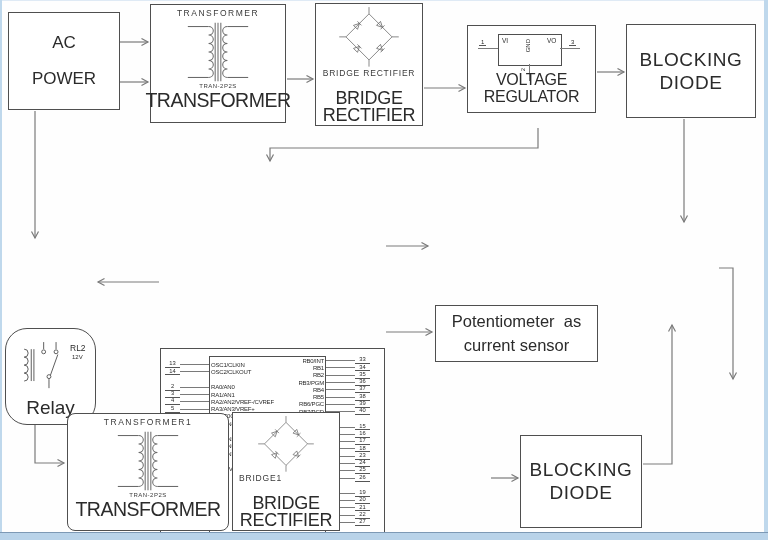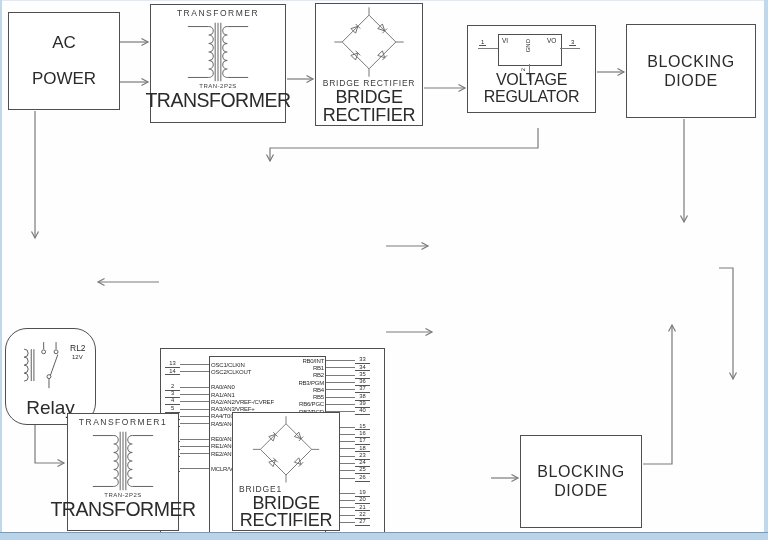--- a/index.html
+++ b/index.html
@@ -20,36 +20,36 @@
   .xf{display:flex;flex-direction:column;align-items:center;}
   .xf .t-ref{font-size:8.5px;letter-spacing:1.5px;margin-top:3px;color:#3a3a3a;}
   .xf svg{margin-top:1px;}
   .xf .t-model{font-size:6px;letter-spacing:0.5px;color:#3a3a3a;margin-top:-2px;}
   .xf .t-big{font-size:19.5px;letter-spacing:-0.5px;margin-top:0px;}
   
   .br{display:flex;flex-direction:column;align-items:center;}
   .br svg{margin-top:2px;}
   .br .b-ref{font-size:8.5px;letter-spacing:0.8px;color:#3a3a3a;}
   .br .b-ref.leftal{align-self:flex-start;margin-left:6px;}
-  .br .b-big{font-size:18px;letter-spacing:-0.3px;text-align:center;line-height:0.98;margin-top:1px;}
+  .br .b-big{font-size:18px;letter-spacing:-0.3px;text-align:center;line-height:0.98;margin-top:12px;}
   
   .vr{position:relative;}
   .vr-inner{position:absolute;left:30px;top:8px;width:62px;height:30px;border:1px solid #4f4f4f;}
   .vr .vi{position:absolute;left:34px;top:11px;font-size:6.5px;}
   .vr .vo{position:absolute;left:79px;top:11px;font-size:6.5px;}
   .vr .gnd{position:absolute;left:57px;top:13px;font-size:6px;writing-mode:vertical-rl;transform:rotate(180deg);line-height:1;}
   .vr .stub-l{position:absolute;left:10px;top:22px;width:20px;height:1px;background:#7a7a7a;}
   .vr .stub-r{position:absolute;left:92px;top:22px;width:20px;height:1px;background:#7a7a7a;}
   .vr .stub-b{position:absolute;left:61px;top:38px;width:1px;height:17px;background:#7a7a7a;}
   .vr .p1{position:absolute;left:11px;top:13px;font-size:6px;border-bottom:1px solid #555;padding:0 2px;}
   .vr .p3{position:absolute;left:101px;top:13px;font-size:6px;border-bottom:1px solid #555;padding:0 2px;}
   .vr .p2{position:absolute;left:52px;top:42px;font-size:6px;writing-mode:vertical-rl;transform:rotate(180deg);}
   .vr .v-big{position:absolute;left:0;right:0;bottom:6px;font-size:16px;letter-spacing:-0.3px;text-align:center;line-height:1.05;}
   
-  .bd{gap:1px;font-size:16px;letter-spacing:0.6px;}
+  .bd{gap:1px;font-size:19px;letter-spacing:0.6px;}
   .load{font-size:15px;letter-spacing:0.5px;}
   .pot{gap:5px;font-size:16.5px;}
   .pot div{white-space:pre-wrap;}
   
   .relay{position:relative;border-radius:22px;}
   .relay svg{position:absolute;left:4px;top:8px;}
   .relay .r-ref{position:absolute;left:64px;top:14px;font-size:8.5px;}
   .relay .r-volt{position:absolute;left:66px;top:25px;font-size:6px;}
   .relay .r-big{position:absolute;left:0;right:0;bottom:5px;text-align:center;font-size:19px;}
   
@@ -359,23 +359,27 @@
       </div>
         <div class="prow">
         <span class="pname">RD4/PSP4</span>
         <span class="pstub"></span>
         <span class="pnum">27</span>
       </div>
       </div>
 
   </div>
 
-
-
-  <div class="blk xf" style="left:67px;top:413px;width:112px;height:118px;">
+  <div class="blk center-col pot" style="left:435px;top:305px;width:163px;height:57px;">
+    <div>Potentiometer  as</div>
+    <div>current sensor</div>
+  </div>
+
+
+  <div class="blk xf" style="left:67px;top:413px;width:162px;height:118px;border-radius:8px;">
     <div class="t-ref">TRANSFORMER1</div>
     <svg width="120" height="66" viewBox="0 0 120 70">
       <g stroke="#6a6a6a" stroke-width="1.1" fill="none">
         <line x1="57" y1="4" x2="57" y2="66"></line>
           <line x1="60" y1="4" x2="60" y2="66"></line>
           <line x1="63" y1="4" x2="63" y2="66"></line>
         <path d="M50,8 a5,4.5 0 0 1 0,9 a5,4.5 0 0 1 0,9 a5,4.5 0 0 1 0,9 a5,4.5 0 0 1 0,9 a5,4.5 0 0 1 0,9 a5,4.5 0 0 1 0,9"></path>
         <path d="M70,8 a5,4.5 0 0 0 0,9 a5,4.5 0 0 0 0,9 a5,4.5 0 0 0 0,9 a5,4.5 0 0 0 0,9 a5,4.5 0 0 0 0,9 a5,4.5 0 0 0 0,9"></path>
         <line x1="50" y1="8" x2="28" y2="8"></line>
           <line x1="50" y1="62" x2="28" y2="62"></line>

